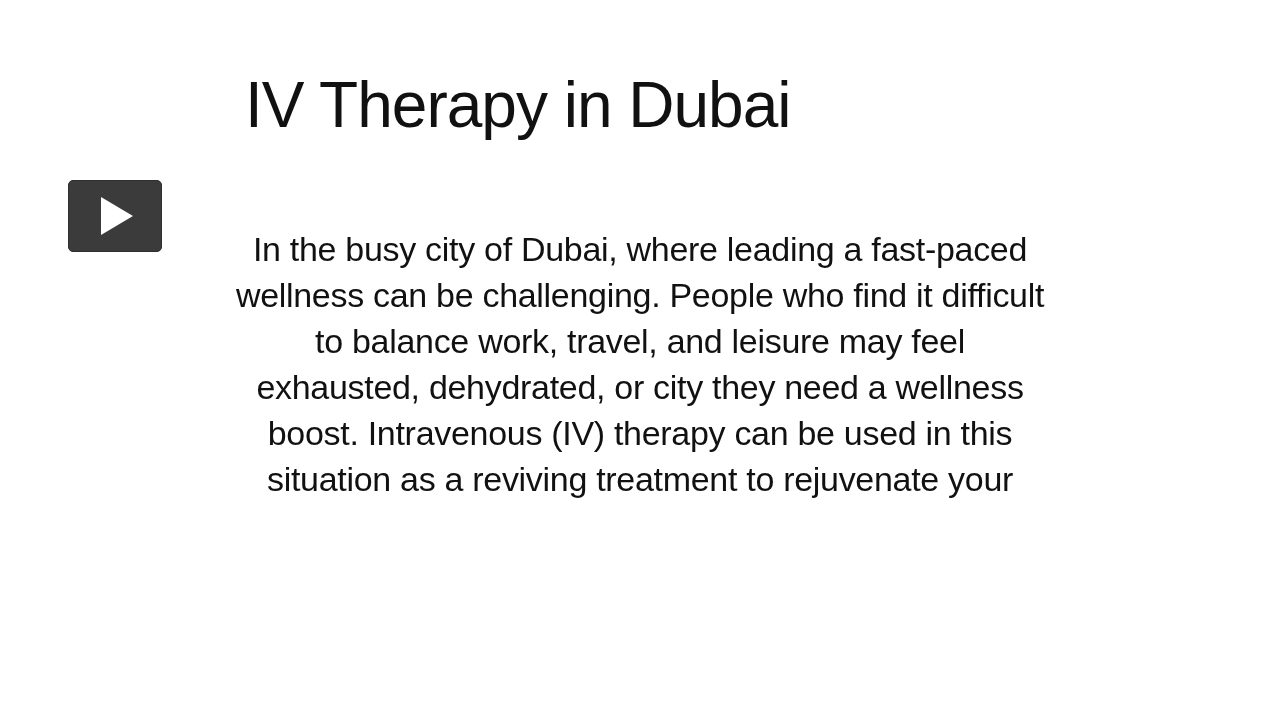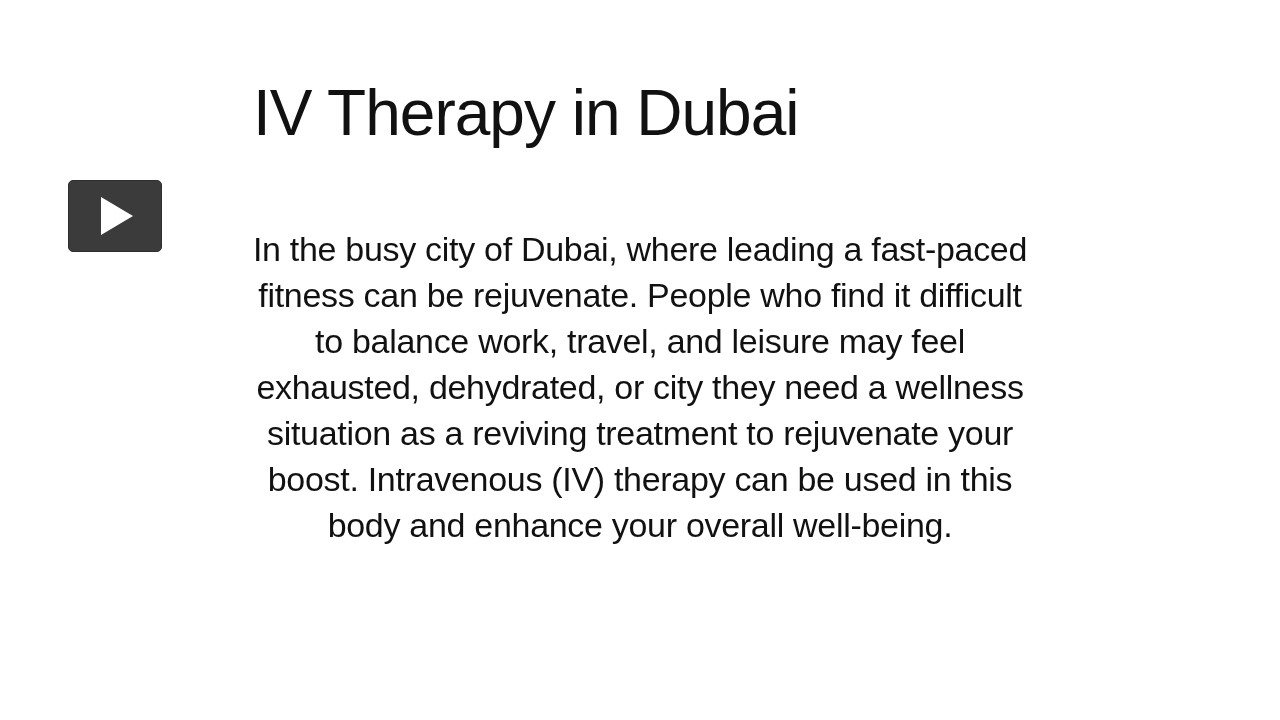--- a/index.html
+++ b/index.html
@@ -13,21 +13,21 @@
     height: 720px;
     background: #ffffff;
     overflow: hidden;
     font-family: "Liberation Sans", sans-serif;
     color: #111111;
   }
   .slide-title {
     position: absolute;
     left: 245px;
     top: 68px;
-    margin: 8px;
+    margin: 0;
     font-size: 64px;
     font-weight: 400;
     letter-spacing: -1px;
     color: #111111;
     white-space: nowrap;
   }
   .video-thumb {
     position: absolute;
     left: 68px;
     top: 180px;
@@ -72,21 +72,20 @@
 <div class="slide">
 
   <h1 class="slide-title">IV Therapy in Dubai</h1>
 
   <div class="video-thumb">
     <span class="play-triangle"></span>
   </div>
 
   <div class="body-text">
     <div class="body-line">In the busy city of Dubai, where leading a fast-paced</div>
-    <div class="body-line">fitness can be rejuvenate. People who find it difficult</div>
+    <div class="body-line">wellness can be challenging. People who find it difficult</div>
     <div class="body-line">to balance work, travel, and leisure may feel</div>
     <div class="body-line">exhausted, dehydrated, or city they need a wellness</div>
+    <div class="body-line">boost. Intravenous (IV) therapy can be used in this</div>
     <div class="body-line">situation as a reviving treatment to rejuvenate your</div>
-    <div class="body-line">boost. Intravenous (IV) therapy can be used in this</div>
-    <div class="body-line">body and enhance your overall well-being.</div>
   </div>
 
 </div>
 
 </body></html>

